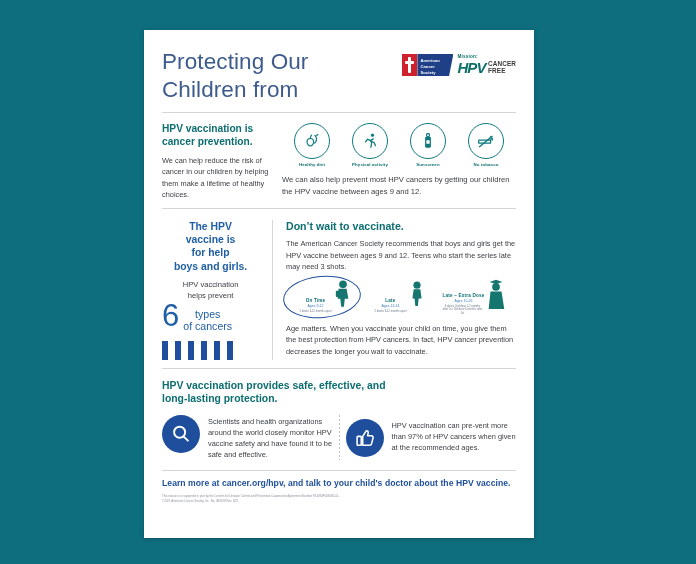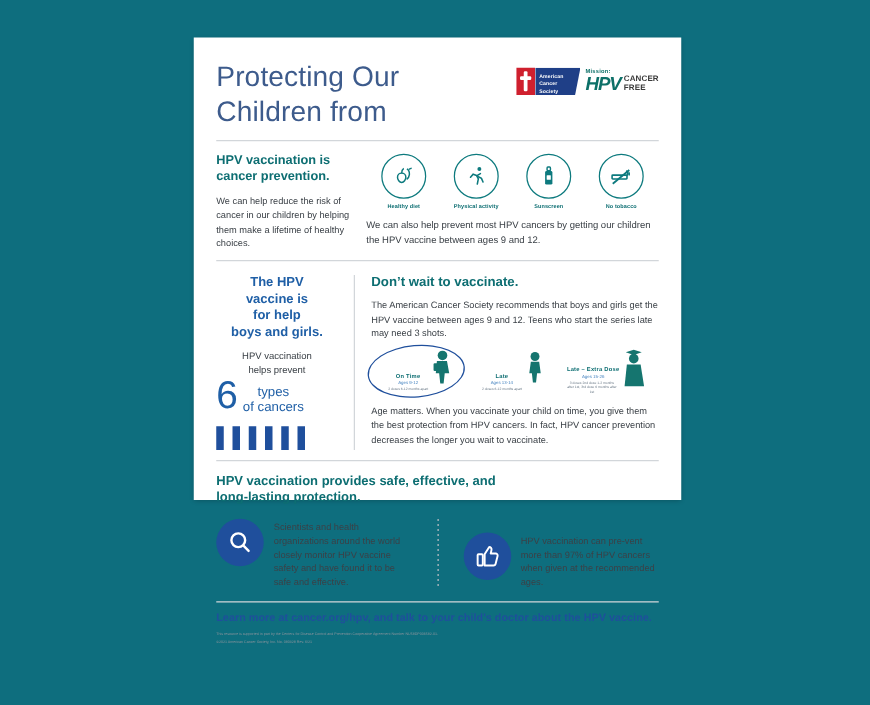--- a/index.html
+++ b/index.html
@@ -4,21 +4,21 @@
 <style>
   html,body{margin:0;padding:0;}
   body{
     width:696px;height:564px;overflow:hidden;
     background:#0e6e7e;
     font-family:"Liberation Sans", sans-serif;
   }
   .stage{position:relative;width:696px;height:564px;}
 
   .page{
-    position:absolute;left:155px;top:30px;width:390px;height:370px;
+    position:absolute;left:144px;top:30px;width:390px;height:508px;
     background:#ffffff;
     box-shadow:0 1px 4px rgba(0,0,0,.25);
     box-sizing:border-box;
     padding:0 18px;
   }
 
   
   .header{display:flex;align-items:flex-start;justify-content:space-between;padding-top:18px;}
   .title{
     color:#3d5b8c;font-size:22.5px;line-height:1.23;font-weight:400;
@@ -95,21 +95,21 @@
   .ellipse{
     position:absolute;left:-5px;top:-3px;width:76px;height:40px;
     border:1.5px solid #1f4f9c;border-radius:50%;
     transform:rotate(-5deg);
   }
   .sec2-note{color:#3b4147;font-size:7.4px;line-height:1.52;margin:8px 0 0 0;}
 
   
   .sec3{padding-top:10px;}
   .h-teal-wide{color:#0d6e72;font-weight:700;font-size:10.4px;line-height:1.3;margin:0 0 9px 0;}
-  .cards{display:flex;align-items:flex-end;gap:20px;}
+  .cards{display:flex;align-items:center;gap:6px;}
   .card{display:flex;gap:8px;align-items:flex-start;flex:1;}
   .blue-circ{
     width:38px;height:38px;border-radius:50%;background:#1f4f9c;flex:0 0 38px;
     display:flex;align-items:center;justify-content:center;
   }
   .card-txt{color:#3b4147;font-size:7.4px;line-height:1.5;padding-top:1px;}
   .vdash{width:1px;align-self:stretch;background:
     repeating-linear-gradient(to bottom,#b9bec4 0 2px,transparent 2px 4px);}
 
   

